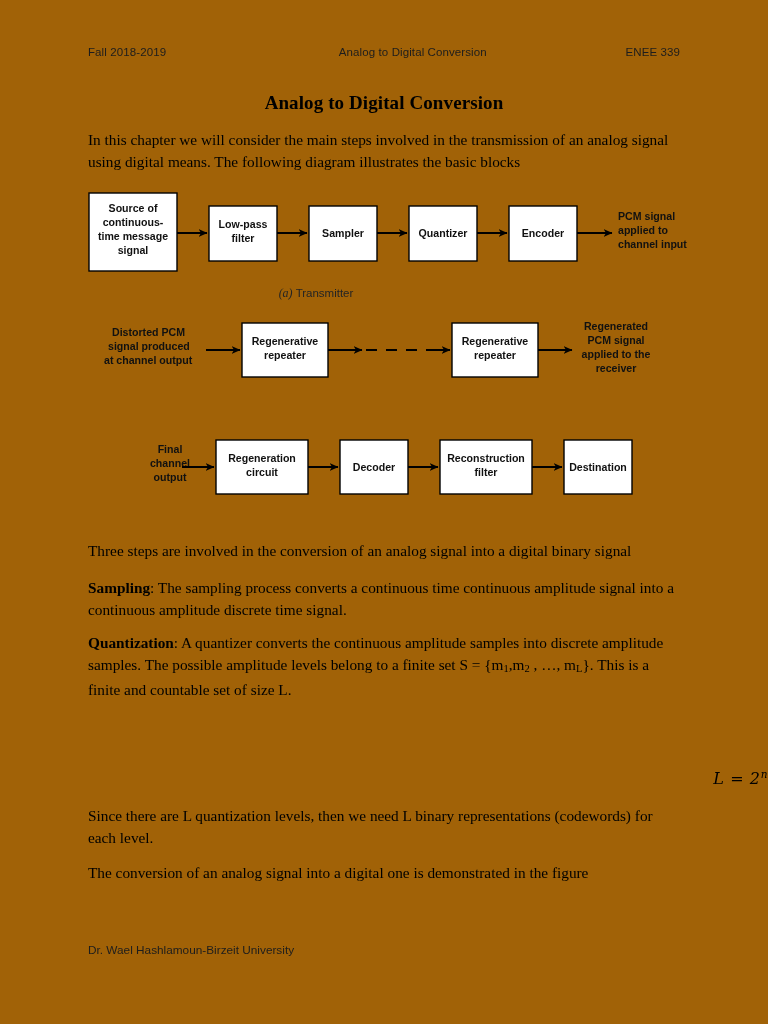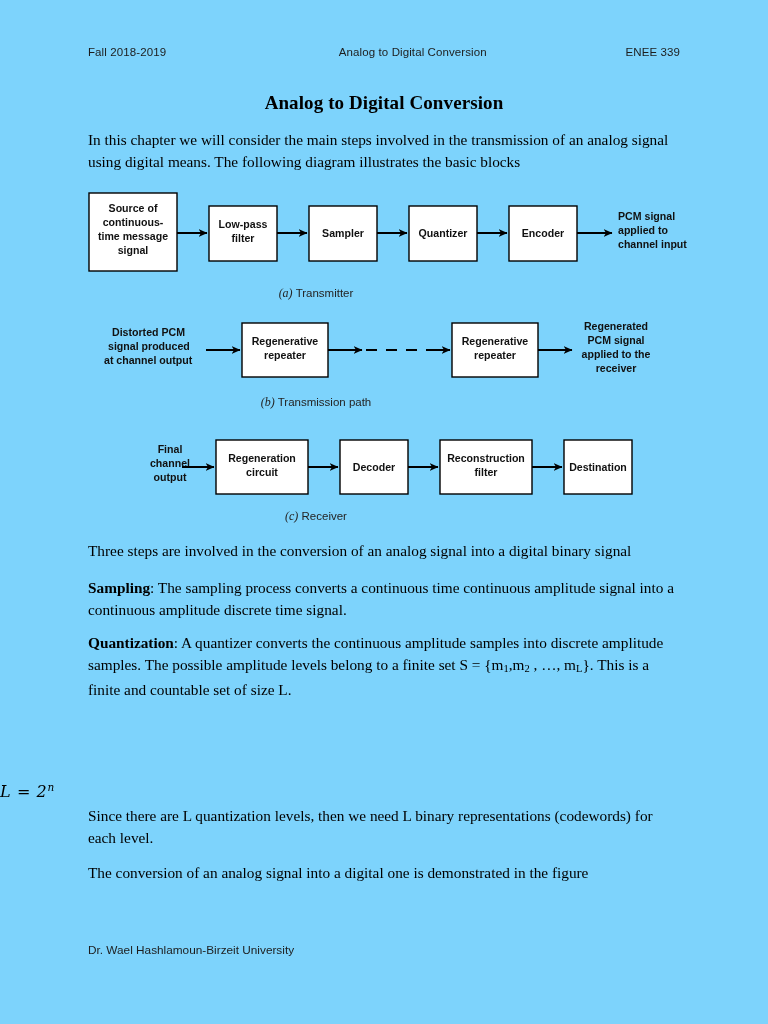--- a/index.html
+++ b/index.html
@@ -12,21 +12,21 @@
     color: #000000;
     position: relative;
     overflow: hidden;
   }
 
   .page {
     position: absolute;
     left: 0; top: 0;
     width: 768px;
     height: 1024px;
-    background: #7dd3fc;
+    background: #a16207;
   }
 
   
   .running-head {
     position: absolute;
     left: 88px;
     top: 46px;
     width: 592px;
     display: flex;
     justify-content: space-between;
@@ -60,26 +60,25 @@
     line-height: 21.5px;
     text-align: left;
   }
   .para b { font-weight: bold; }
   .para sub { font-size: 10.5px; vertical-align: -0.22em; }
 
   .eq {
     position: absolute;
     left: 0;
     width: 768px;
-    text-align: left;
+    text-align: right;
     font-family: "DejaVu Serif", serif;
     font-style: italic;
     font-size: 16px;
     letter-spacing: .6px;
-    margin-top: 13px;
   }
   .eq sup { font-size: 10.5px; vertical-align: .55em; font-style: italic; }
 
   
   .footer {
     position: absolute;
     left: 88px;
     top: 943px;
     font-family: Liberation Sans, sans-serif;
     font-size: 11.8px;
@@ -188,24 +187,20 @@
       <text x="401" y="44" text-anchor="middle" font-family="Liberation Sans, sans-serif" font-size="10.6" fill="#111">repeater</text>
 
       <line x1="444" y1="35" x2="478" y2="35" stroke="#000" stroke-width="2" marker-end="url(#ah)"></line>
 
       <text x="522" y="15" text-anchor="middle" font-family="Liberation Sans, sans-serif" font-size="10.6" fill="#111">Regenerated</text>
       <text x="522" y="29" text-anchor="middle" font-family="Liberation Sans, sans-serif" font-size="10.6" fill="#111">PCM signal</text>
       <text x="522" y="43" text-anchor="middle" font-family="Liberation Sans, sans-serif" font-size="10.6" fill="#111">applied to the</text>
       <text x="522" y="57" text-anchor="middle" font-family="Liberation Sans, sans-serif" font-size="10.6" fill="#111">receiver</text>
     </svg>
   </div>
-  <div class="fig-caption" style="top:395px;">
-    <span class="cap-letter">(b)</span>
-    <span>Transmission path</span>
-  </div>
 
   <div class="figure" style="left:132px; top:436px;">
     <svg class="fig-svg" width="524" height="62" viewBox="0 0 524 62">
 
       <text x="38" y="17" text-anchor="middle" font-family="Liberation Sans, sans-serif" font-size="10.6" fill="#111">Final</text>
       <text x="38" y="31" text-anchor="middle" font-family="Liberation Sans, sans-serif" font-size="10.6" fill="#111">channel</text>
       <text x="38" y="45" text-anchor="middle" font-family="Liberation Sans, sans-serif" font-size="10.6" fill="#111">output</text>
 
       <line x1="50" y1="31" x2="82" y2="31" stroke="#000" stroke-width="2" marker-end="url(#ah)"></line>
 
@@ -223,24 +218,20 @@
       <rect x="308" y="4" width="92" height="54" fill="#fff" stroke="#000" stroke-width="1.4"></rect>
       <text x="354" y="26" text-anchor="middle" font-family="Liberation Sans, sans-serif" font-size="10.6" fill="#111">Reconstruction</text>
       <text x="354" y="40" text-anchor="middle" font-family="Liberation Sans, sans-serif" font-size="10.6" fill="#111">filter</text>
 
       <line x1="400" y1="31" x2="430" y2="31" stroke="#000" stroke-width="2" marker-end="url(#ah)"></line>
 
       <rect x="432" y="4" width="68" height="54" fill="#fff" stroke="#000" stroke-width="1.4"></rect>
       <text x="466" y="35" text-anchor="middle" font-family="Liberation Sans, sans-serif" font-size="10.6" fill="#111">Destination</text>
     </svg>
   </div>
-  <div class="fig-caption" style="top:509px;">
-    <span class="cap-letter">(c)</span>
-    <span>Receiver</span>
-  </div>
 
   <div class="para" style="top:577px;">
     <b>Sampling</b><span>: The sampling process converts a continuous time continuous amplitude signal into a continuous amplitude discrete time signal.</span>
   </div>
 
   <div class="para" style="top:540px;">Three steps are involved in the conversion of an analog signal into a digital binary signal</div>
 
   <div class="para" style="top:632px;">
     <b>Quantization</b><span>: A quantizer converts the continuous amplitude samples into discrete amplitude samples. The possible amplitude levels belong to a finite set S = {m</span><sub>1</sub><span>,m</span><sub>2</sub><span> , …, m</span><sub>L</sub><span>}. This is a finite and countable set of size L.</span>
   </div>

